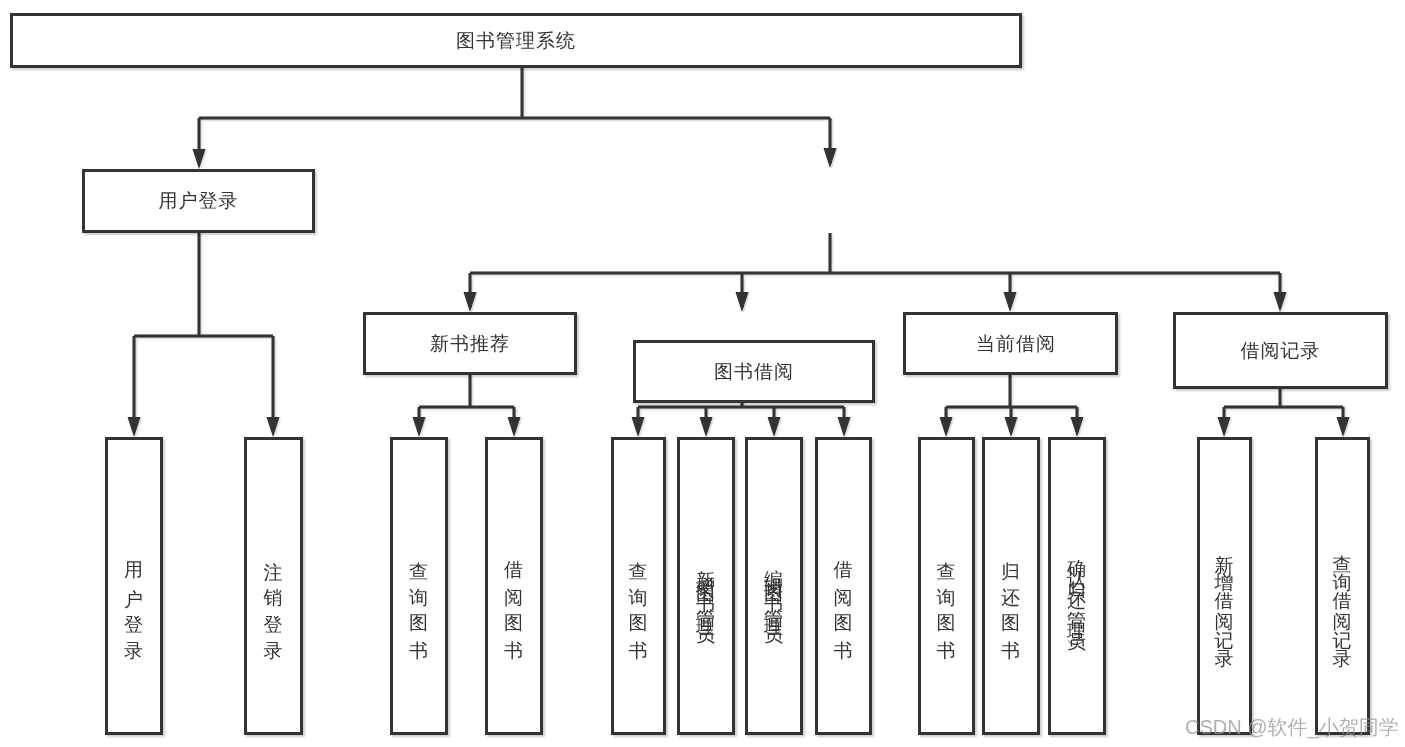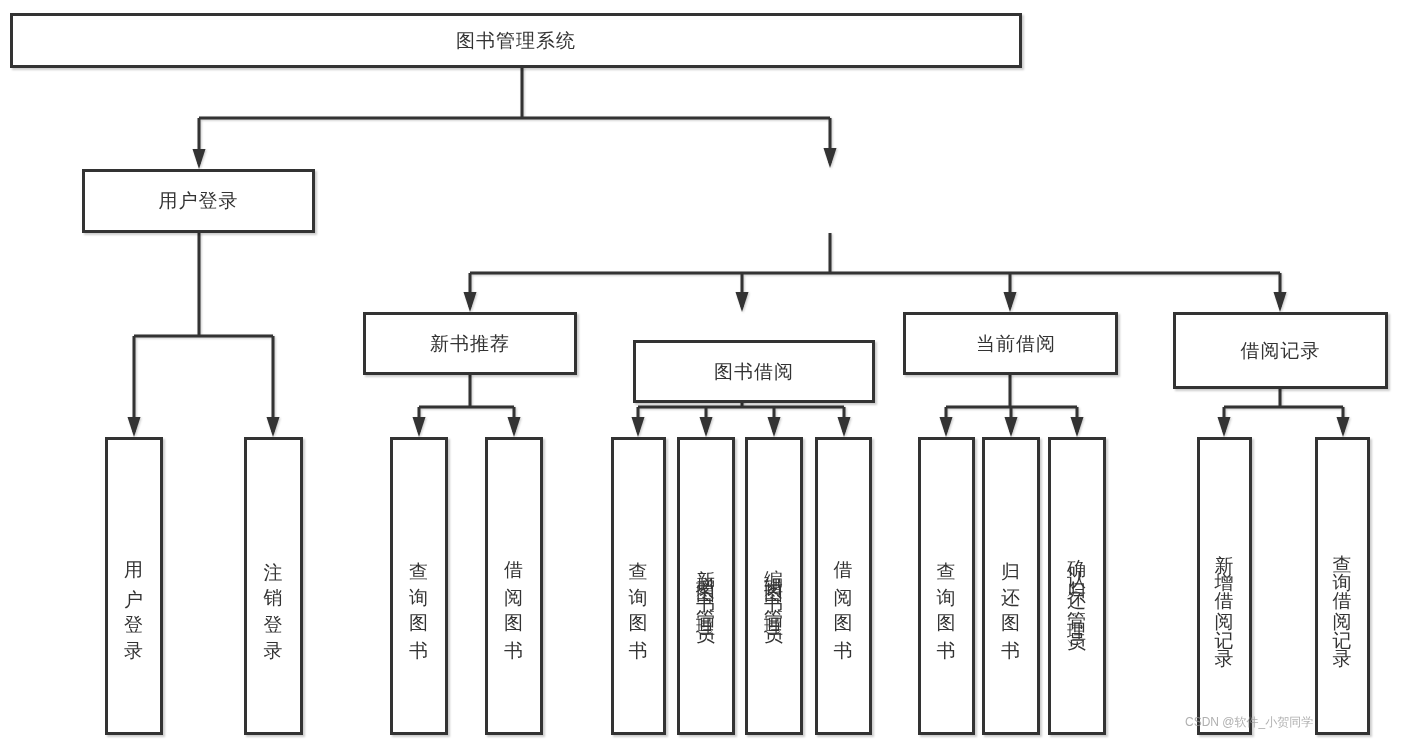--- a/index.html
+++ b/index.html
@@ -37,21 +37,21 @@
     line-height:1;
     white-space:nowrap;
   }
   .ls-4  { letter-spacing:1.4em;  padding-inline-start:1.4em; }
   .ls-6  { letter-spacing:1.0em;  padding-inline-start:1.0em; }
   .ls-9  { letter-spacing:0.55em; padding-inline-start:0.55em; }
   .ls-10 { letter-spacing:0.42em; padding-inline-start:0.42em; }
   .watermark {
     position:absolute;
     left:1185px; top:714px;
-    font-size:12px;
+    font-size:20px;
     color:rgba(150,150,150,0.75);
     white-space:nowrap;
     z-index:10;
   }
 </style>
 </head>
 <body>
 
 <div class="canvas">
 

